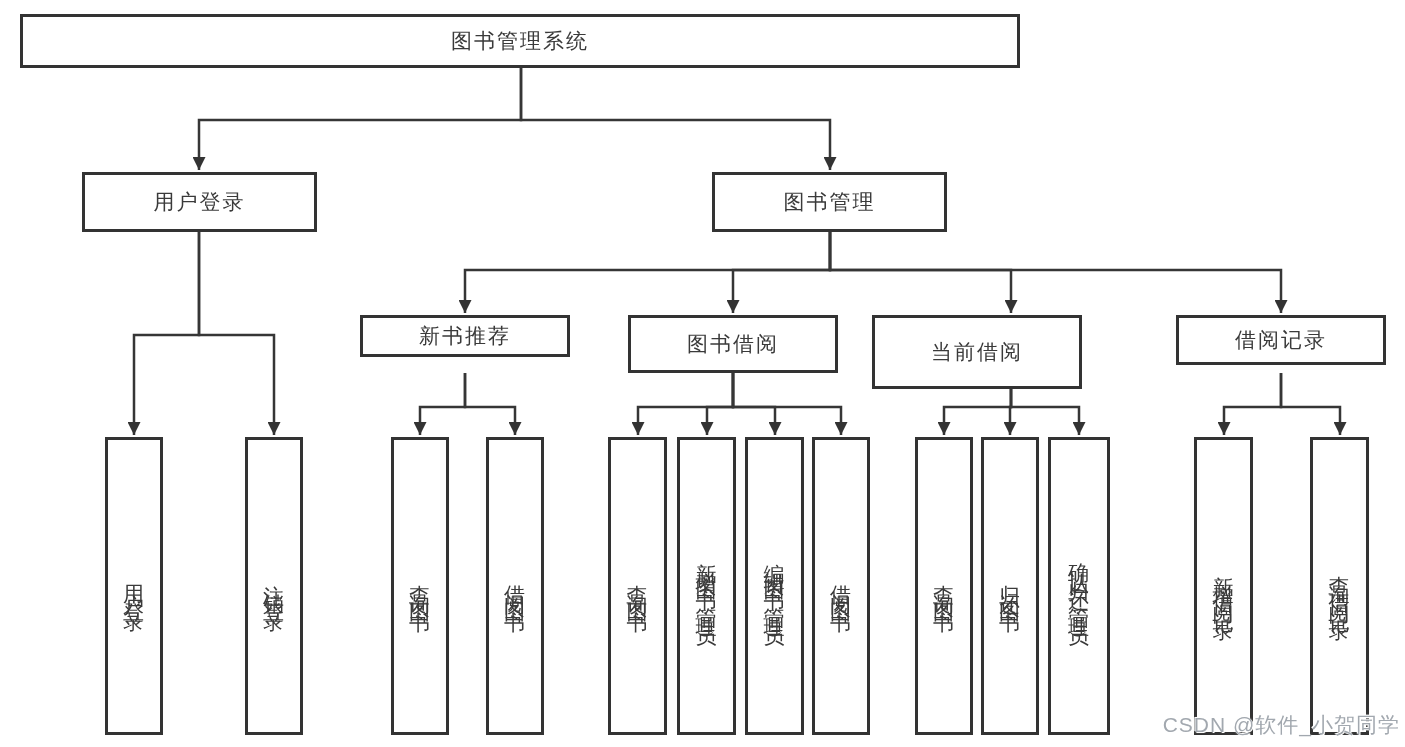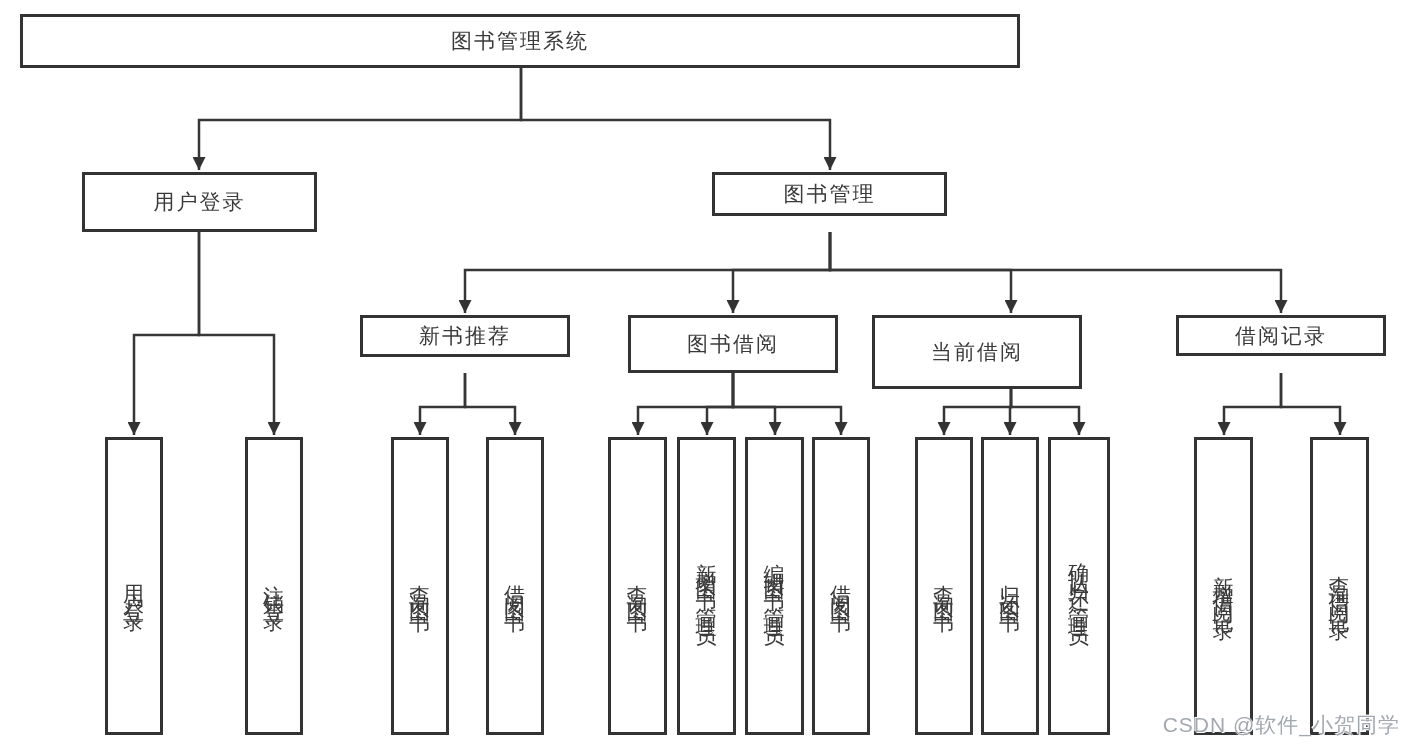--- a/index.html
+++ b/index.html
@@ -74,26 +74,26 @@
       <path d="M1011,373 L1011,407 L1079,407 L1079,435" marker-end="url(#arrow)"></path>
 
       <path d="M1281,373 L1281,407 L1224,407 L1224,435" marker-end="url(#arrow)"></path>
       <path d="M1281,373 L1281,407 L1340,407 L1340,435" marker-end="url(#arrow)"></path>
     </g>
   </svg>
 
   <div class="node h" style="left:20px;top:14px;width:1000px;height:54px">图书管理系统</div>
 
   <div class="node h" style="left:82px;top:172px;width:235px;height:60px">用户登录</div>
-  <div class="node h" style="left:712px;top:172px;width:235px;height:44px">图书管理</div>
+  <div class="node h" style="left:712px;top:172px;width:235px;height:60px">图书管理</div>
 
   <div class="node h" style="left:360px;top:315px;width:210px;height:42px">新书推荐</div>
   <div class="node h" style="left:628px;top:315px;width:210px;height:58px">图书借阅</div>
   <div class="node h" style="left:872px;top:315px;width:210px;height:74px">当前借阅</div>
-  <div class="node h" style="left:1176px;top:315px;width:210px;height:41px">借阅记录</div>
+  <div class="node h" style="left:1176px;top:315px;width:210px;height:50px">借阅记录</div>
 
   <div class="node v" style="left:105px;top:437px;width:58px;height:298px">用户登录</div>
   <div class="node v" style="left:245px;top:437px;width:58px;height:298px">注销登录</div>
 
   <div class="node v" style="left:391px;top:437px;width:58px;height:298px">查询图书</div>
   <div class="node v" style="left:486px;top:437px;width:58px;height:298px">借阅图书</div>
 
   <div class="node v" style="left:608px;top:437px;width:59px;height:298px">查询图书</div>
   <div class="node v" style="left:677px;top:437px;width:59px;height:298px">新增图书（管理员）</div>
   <div class="node v" style="left:745px;top:437px;width:59px;height:298px">编辑图书（管理员）</div>

